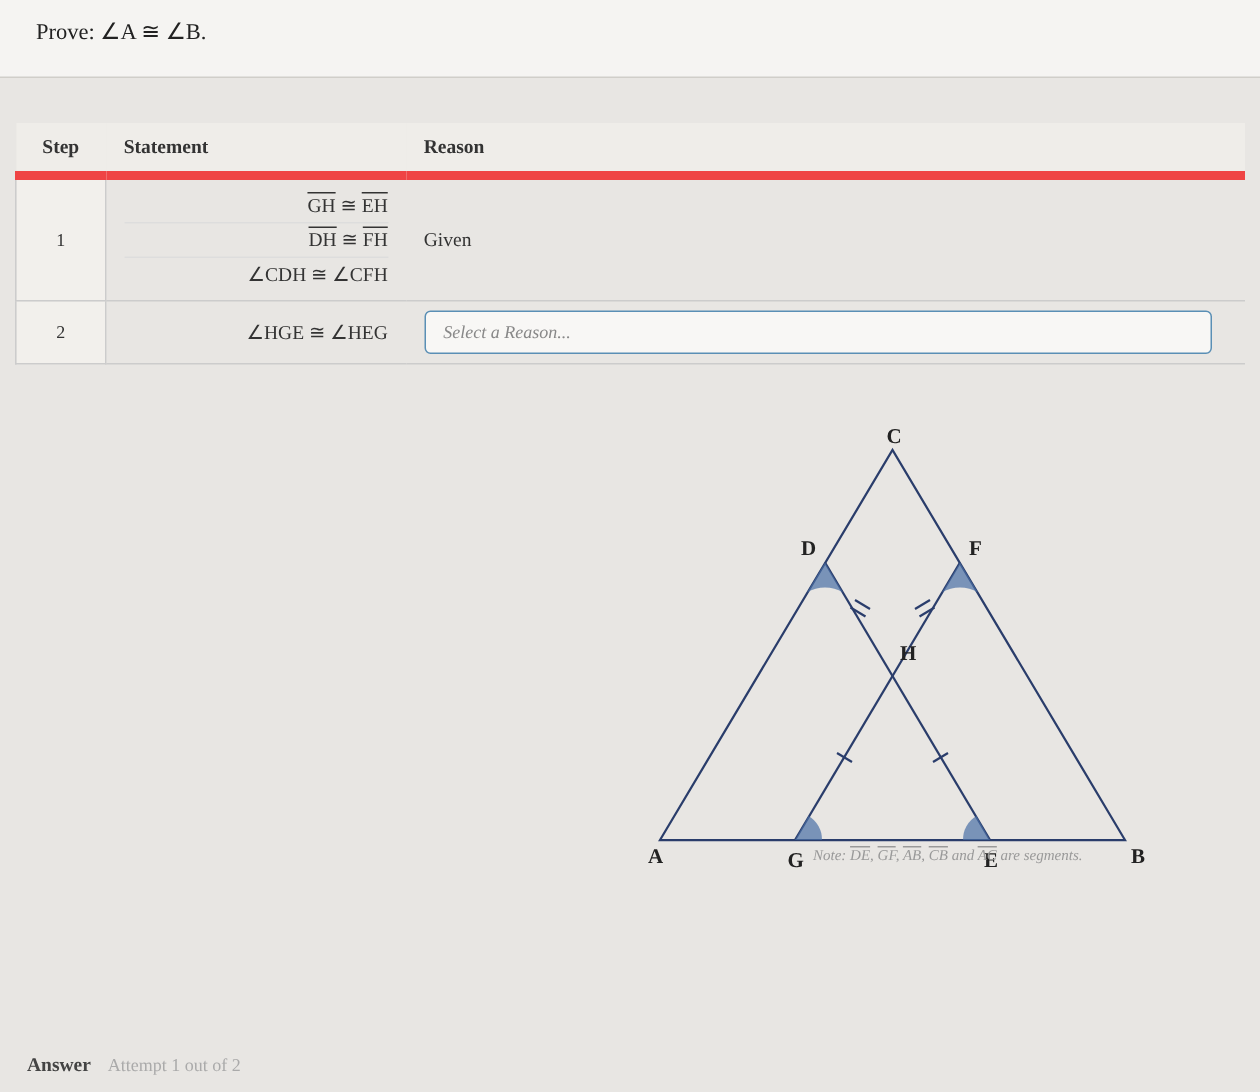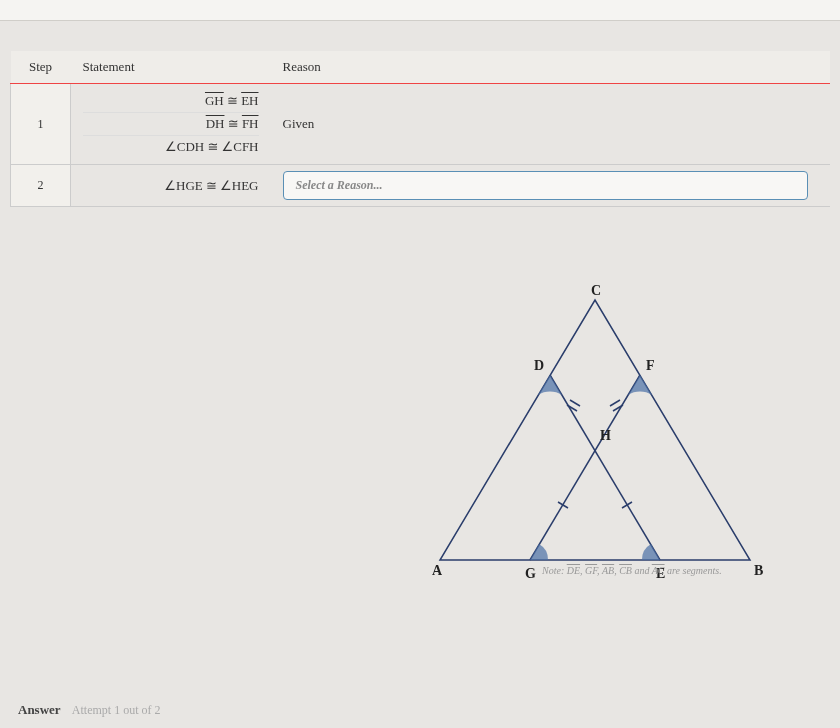--- a/index.html
+++ b/index.html
@@ -24,23 +24,23 @@
     .overline { text-decoration: overline; }
     .proof-table {
       margin: 30px 10px 0 10px;
       width: calc(100% - 20px);
       border-collapse: collapse;
       font-size: 13px;
     }
     .proof-table th {
       text-align: left;
       padding: 8px 12px;
-      font-weight: normal;
+      font-weight: bold;
       color: #333;
-      border-bottom: 1px solid #ef4444;
+      border-bottom: 6px solid #ef4444;
       background: #efede9;
     }
     .proof-table th.step-col {
       text-align: center;
       width: 60px;
     }
     .proof-table td {
       padding: 6px 12px;
       border-bottom: 1px solid #ccc;
       vertical-align: middle;
@@ -70,21 +70,20 @@
       display: inline-block;
       width: calc(100% - 10px);
       border: 1px solid #5a8fb5;
       border-radius: 4px;
       padding: 6px 12px;
       color: #888;
       font-style: italic;
       font-size: 12px;
       background: #f8f7f5;
       cursor: pointer;
-      font-weight: bold;
     }
     .figure-area {
       position: absolute;
       left: 410px;
       top: 280px;
       width: 370px;
       height: 320px;
     }
     .figure-note {
       position: absolute;
@@ -105,20 +104,21 @@
       color: #aaa;
       font-size: 12px;
       margin-left: 8px;
     }
     .vlabel { font: 14px Georgia; fill:#222; font-weight:bold;}
   </style>
 </head>
 <body>
 
 <div class="problem-header">
+  <div class="prove-line">Prove: ∠A ≅ ∠B.</div>
 </div>
 
 <table class="proof-table">
   <thead>
     <tr>
       <th class="step-col">Step</th>
       <th style="text-align:left; width:200px;">Statement</th>
       <th>Reason</th>
     </tr>
   </thead>

